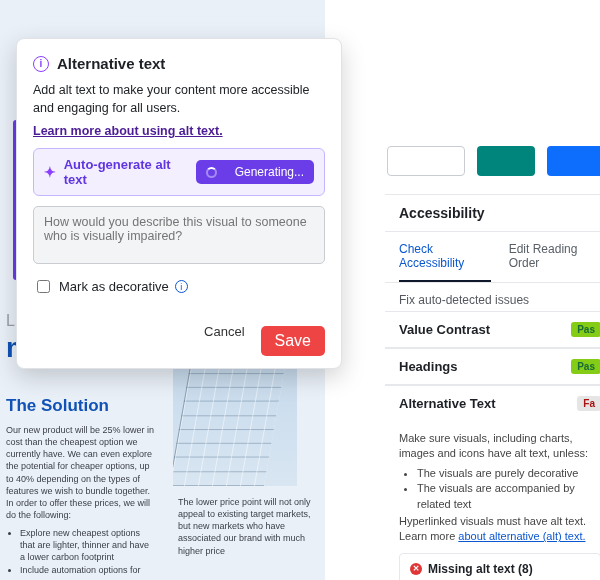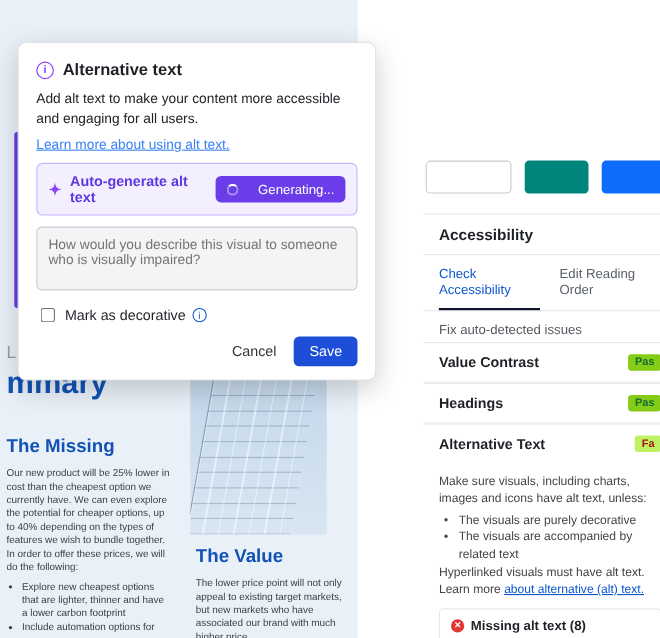--- a/index.html
+++ b/index.html
@@ -94,21 +94,21 @@
   .check-row {
     display:flex; align-items:center; justify-content:space-between;
     border:1px solid #e6e8eb; border-left:none; border-right:none;
     padding:10px 14px; font-size:13px; font-weight:600;
   }
   .badge {
     font-size:10px; font-weight:600;
     padding:2px 6px; border-radius:3px;
     background:#84cc16; color:#176b34;
   }
-  .badge.red { background:#bef264; color:#a11; }
+  .badge.red { background:#e5e5e5; color:#a11; }
   .alt-block { padding:10px 14px 0; font-size:11px; color:#444; line-height:1.4;}
   .alt-block ul { margin:4px 0 2px 18px; padding:0; }
   .alt-block .lk { color:#0b57d0; text-decoration:underline; cursor:pointer;}
   .missing {
     margin:8px 14px 0; border:1px solid #e6e8eb; border-radius:4px;
     padding:8px 10px; font-size:12px;
   }
   .missing .hdr { display:flex; align-items:center; gap:6px; font-weight:600; margin-bottom:6px;}
   .red-dot {
     width:12px; height:12px; border-radius:50%;
@@ -130,21 +130,21 @@
   .modal h2 {
     margin:0 0 10px; font-size:15px; font-weight:700;
     display:flex; align-items:center; gap:8px;
   }
   .info-icon {
     width:16px;height:16px;border:1.5px solid #8a3ffc;border-radius:50%;
     display:inline-flex;align-items:center;justify-content:center;
     color:#8a3ffc;font-size:10px;font-weight:700;
   }
   .modal p.desc { margin:0 0 6px; font-size:12.5px; line-height:1.4; color:#202428;}
-  .modal a.learn { color:#3b82f6; text-decoration:underline; font-size:12.5px; font-weight:400; cursor:pointer; display:inline-block; margin-bottom:10px;}
+  .modal a.learn { color:#4c1d95; text-decoration:underline; font-size:12.5px; font-weight:700; cursor:pointer; display:inline-block; margin-bottom:10px;}
   .auto-bar {
     border:1px solid #c6b6ff; background:#f4efff;
     border-radius:6px; padding:8px 10px;
     display:flex; align-items:center; justify-content:space-between;
     margin-bottom:10px;
   }
   .auto-bar .lbl { display:flex; align-items:center; gap:8px; color:#5e35e0; font-weight:600; font-size:13px;}
   .sparkle { color:#8a3ffc; font-size:14px; }
   .gen-btn {
     background:#6a3de8; color:#fff; border:none; border-radius:5px;
@@ -157,46 +157,45 @@
     padding:8px 10px; font-size:12.5px; color:#6a6e75; font-family:inherit;
   }
   .mark-row { display:flex; align-items:center; gap:6px; margin:10px 0 10px; font-size:13px;}
   .mark-row .info-sm {
     width:13px;height:13px;border:1.3px solid #0b57d0;border-radius:50%;
     display:inline-flex;align-items:center;justify-content:center;
     color:#0b57d0;font-size:9px;
   }
   .actions { display:flex; justify-content:flex-end; gap:10px; align-items:center;}
   .btn-cancel { background:none;border:none;color:#333;font-size:13px;cursor:pointer;}
-  .btn-save { background:#1d4ed8;color:#fff;border:none;border-radius:5px;padding:6px 14px;font-size:13px;cursor:pointer;}
+  .btn-save { background:#ef4444;color:#fff;border:none;border-radius:5px;padding:6px 14px;font-size:16px;cursor:pointer;margin-top:20px;}
 
   
   .lilac-bar {
     position:absolute; left:13px; top:120px; width:6px; height:160px;
     background:#6a3de8; border-radius:3px;
   }
 
 </style>
 </head>
 <body>
 
 <div class="doc">
   <div class="doc-image"></div>
   <div class="launch">LAUNCH</div>
   <div class="mmary">mmary</div>
   <div class="col1">
-    <h3>The Missing</h3>
+    <h3>The Solution</h3>
     <p>Our new product will be 25% lower in cost than the cheapest option we currently have. We can even explore the potential for cheaper options, up to 40% depending on the types of features we wish to bundle together. In order to offer these prices, we will do the following:</p>
     <ul>
       <li>Explore new cheapest options that are lighter, thinner and have a lower carbon footprint</li>
       <li>Include automation options for</li>
     </ul>
   </div>
   <div class="col2">
-    <h3>The Value</h3>
     <p>The lower price point will not only appeal to existing target markets, but new markets who have associated our brand with much higher price</p>
   </div>
 </div>
 
 <div class="lilac-bar"></div>
 
 <div class="top-btn outline" style="left:387px;top:146px;width:78px"></div>
 <div class="top-btn teal" style="left:477px;top:146px;width:58px"></div>
 <div class="top-btn blue" style="left:547px;top:146px;width:60px"></div>
 

